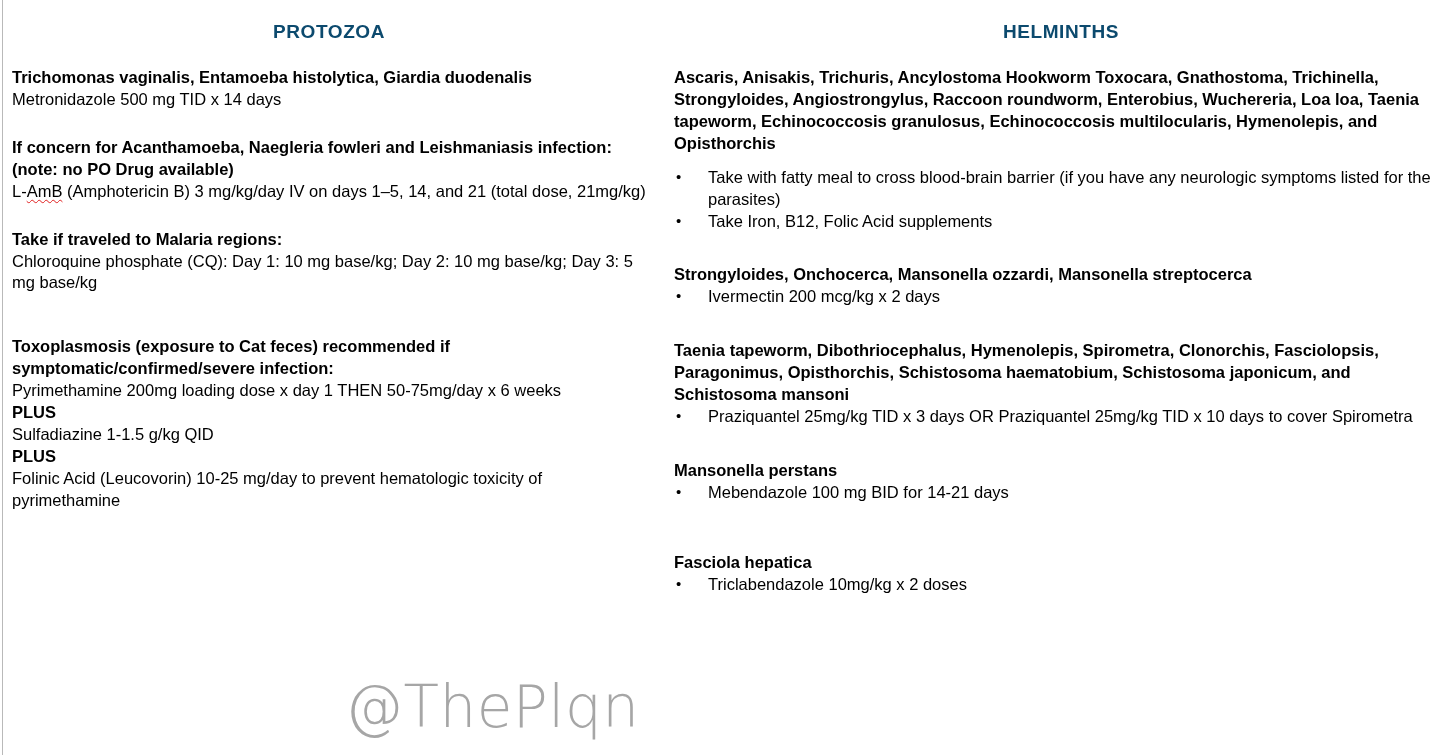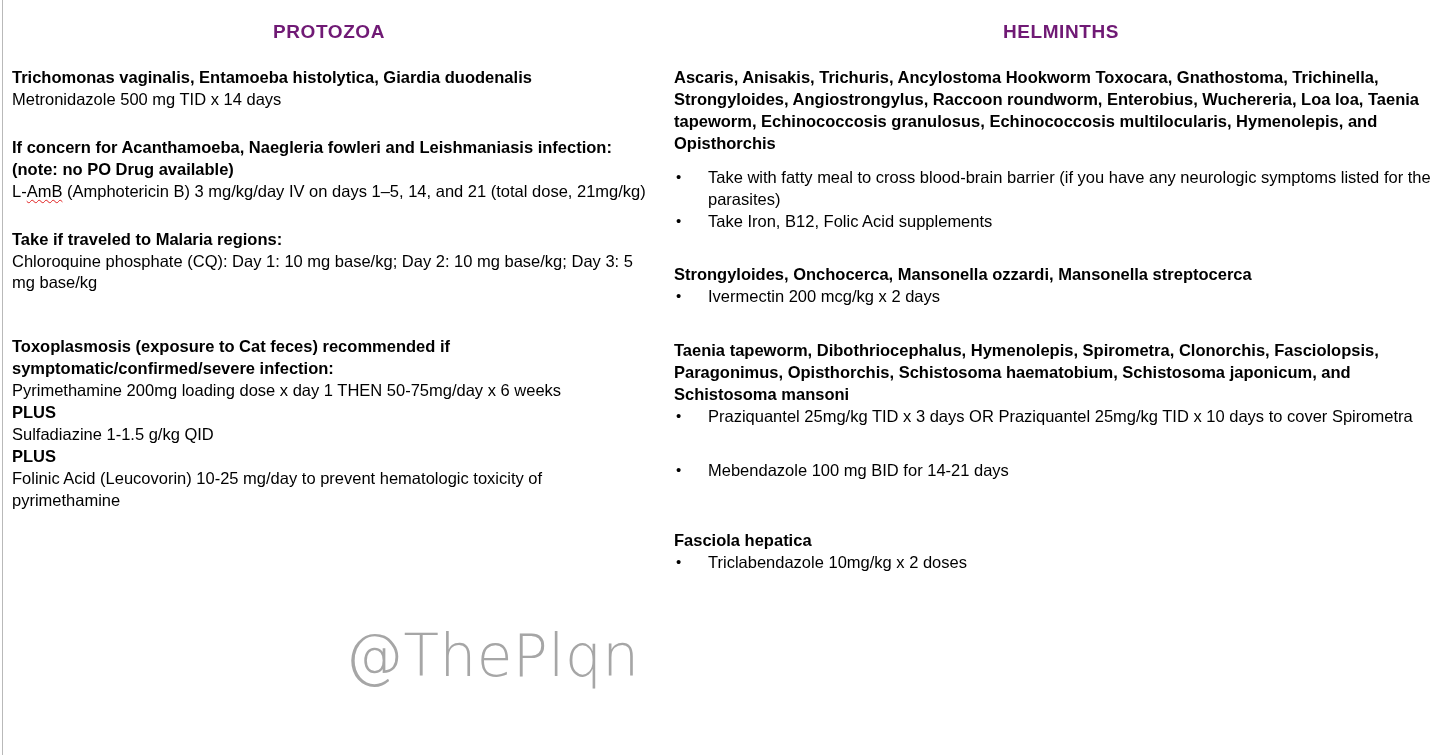--- a/index.html
+++ b/index.html
@@ -38,21 +38,21 @@
 
   .column {
     position: relative;
     height: 100%;
   }
   .col-left  { width: 660px; padding: 0 14px 0 12px; }
   .col-right { width: 796px; padding: 0 2px 0 8px; }
 
   .col-header {
     text-align: center;
-    color: #701a75;
+    color: #0c4a6e;
     font-weight: bold;
     font-size: 19px;
     letter-spacing: 0.6px;
     padding-top: 22px;
     padding-bottom: 0;
     line-height: 1.1;
   }
   .col-left .col-header  { padding-left: 0; }
 
   .body-area { padding-top: 24px; }
@@ -104,21 +104,21 @@
   
   .spellcheck {
     text-decoration: underline wavy #e02020;
     text-decoration-thickness: 1px;
     text-underline-offset: 2px;
   }
 
   .watermark {
     position: absolute;
     left: 345px;
-    top: 622px;
+    top: 673px;
     font-size: 58px;
     color: #a6a6a6;
     font-family: "DejaVu Sans", sans-serif;
     font-weight: 300;
     letter-spacing: 0.5px;
     white-space: nowrap;
     user-select: none;
   }
 </style>
 </head>
@@ -196,20 +196,21 @@
       <div class="block">
         <p class="heading">Taenia tapeworm, Dibothriocephalus, Hymenolepis, Spirometra, Clonorchis, Fasciolopsis, Paragonimus, Opisthorchis, Schistosoma haematobium, Schistosoma japonicum, and Schistosoma mansoni</p>
         <ul class="bullets">
           <li>Praziquantel 25mg/kg TID x 3 days OR Praziquantel 25mg/kg TID x 10 days to cover Spirometra</li>
         </ul>
       </div>
 
       <div class="gap-md"></div>
 
       <div class="block">
+        <p class="heading">Mansonella perstans</p>
         <ul class="bullets">
           <li>Mebendazole 100 mg BID for 14-21 days</li>
         </ul>
       </div>
 
       <div class="gap-md"></div>
 
       <div class="block">
         <p class="heading">Fasciola hepatica</p>
         <ul class="bullets">

